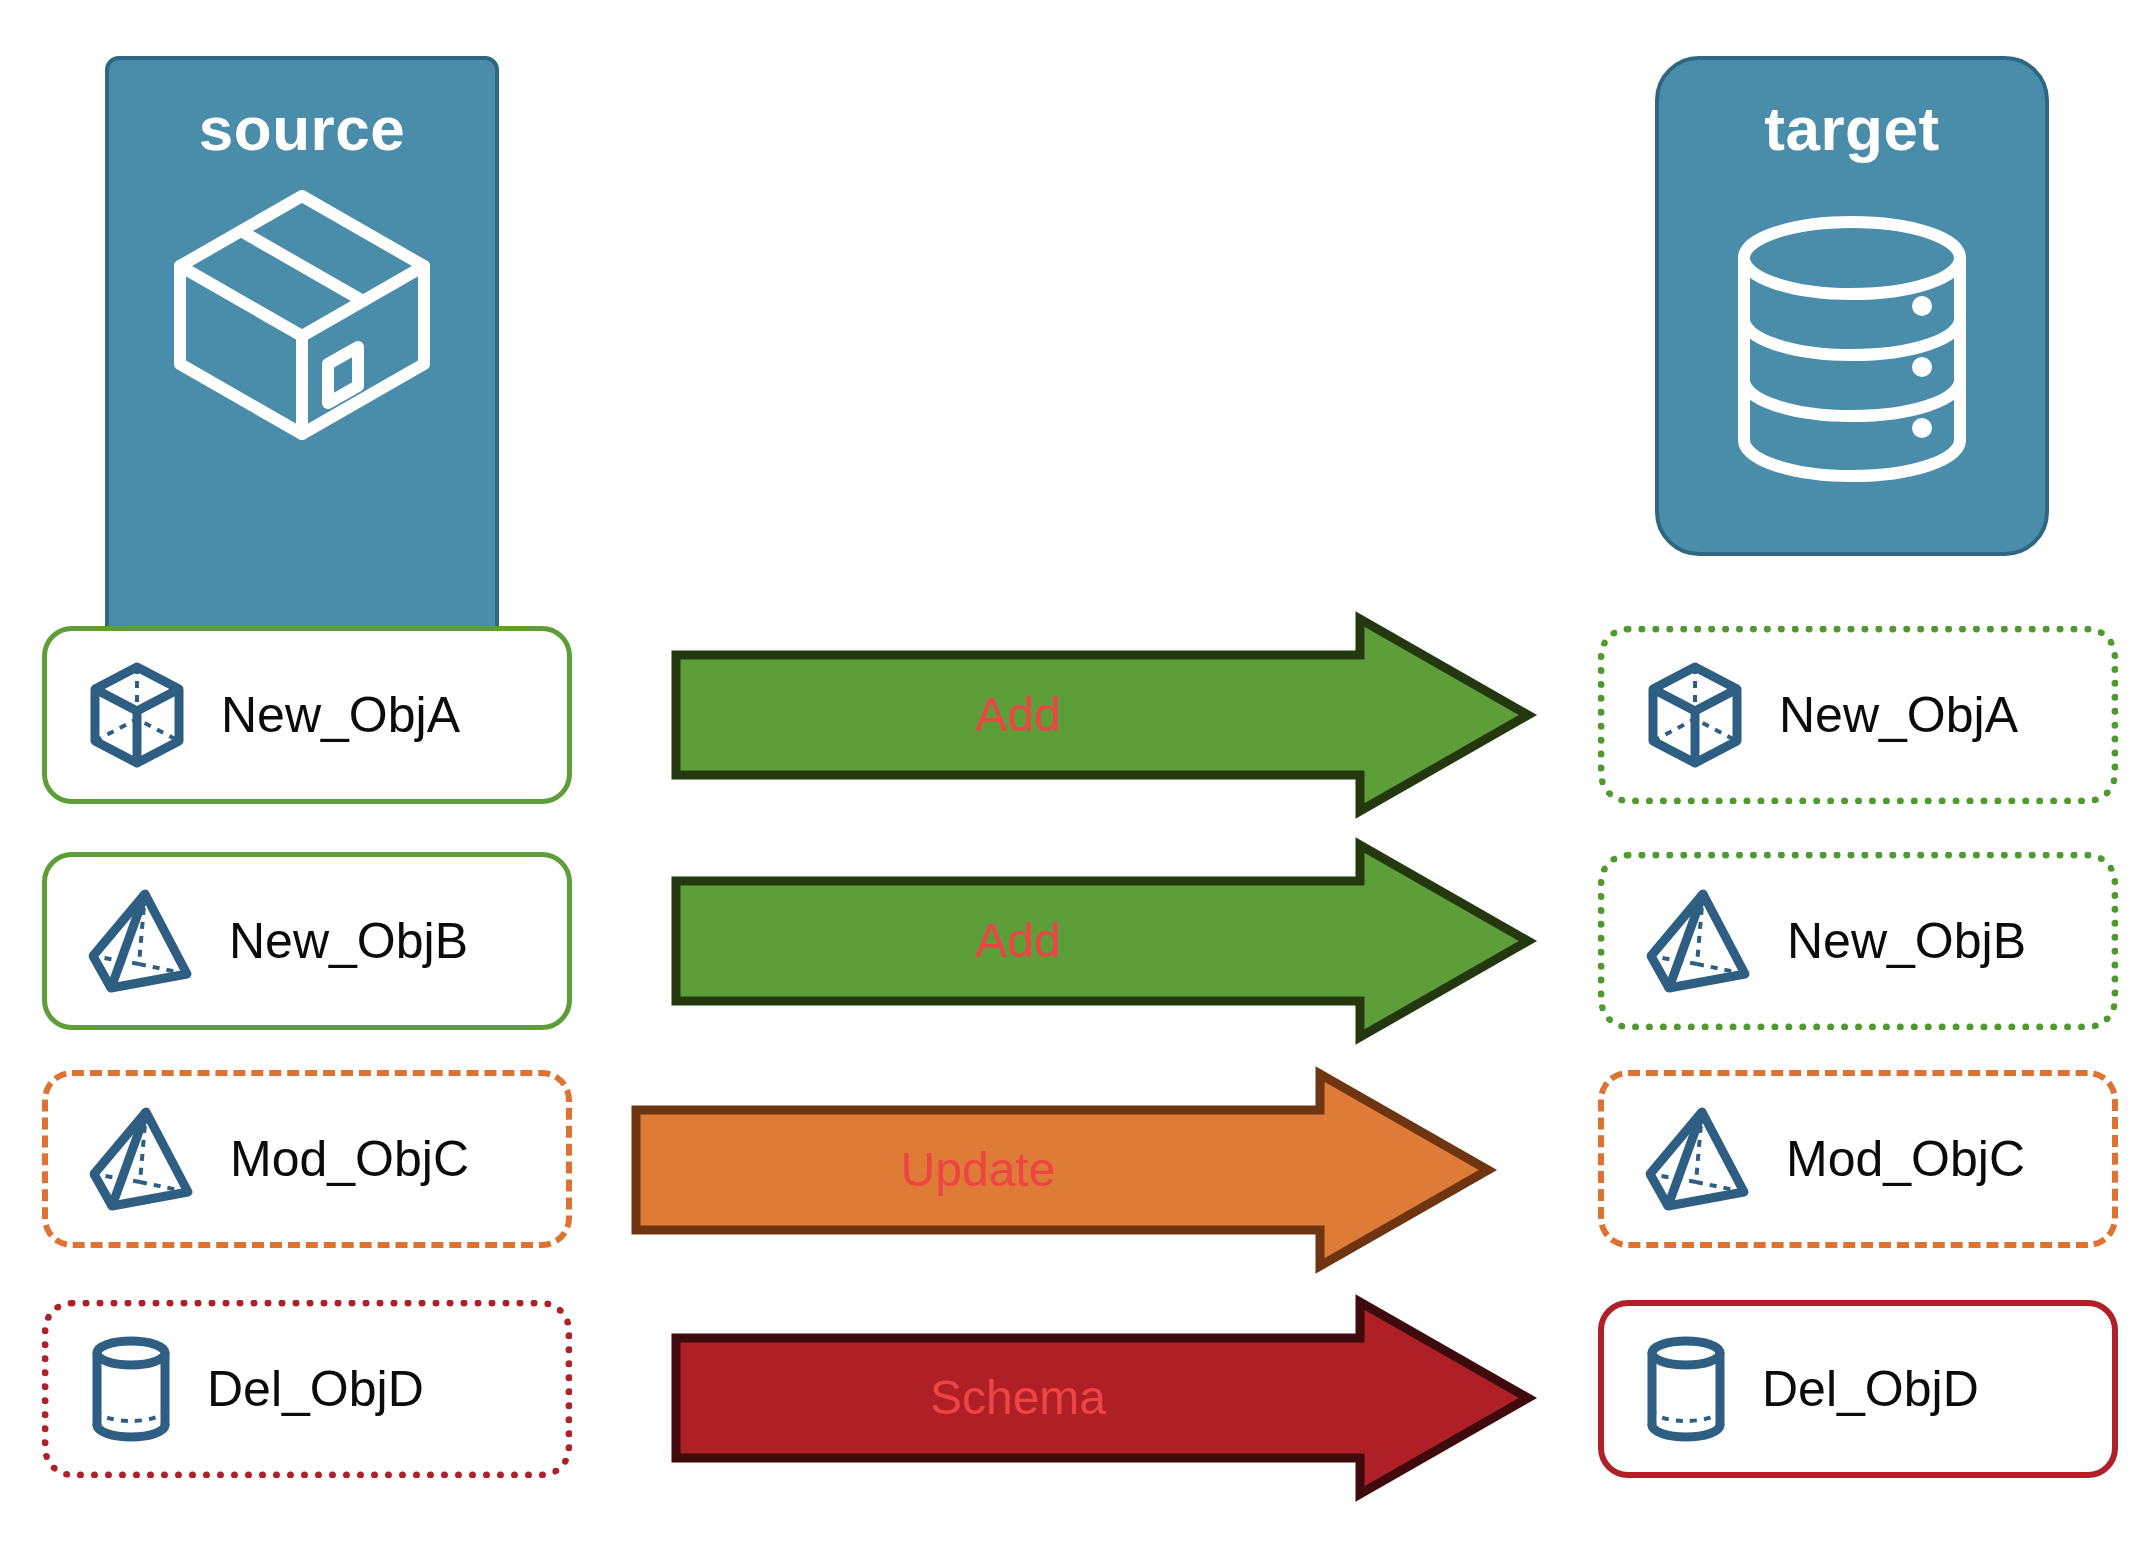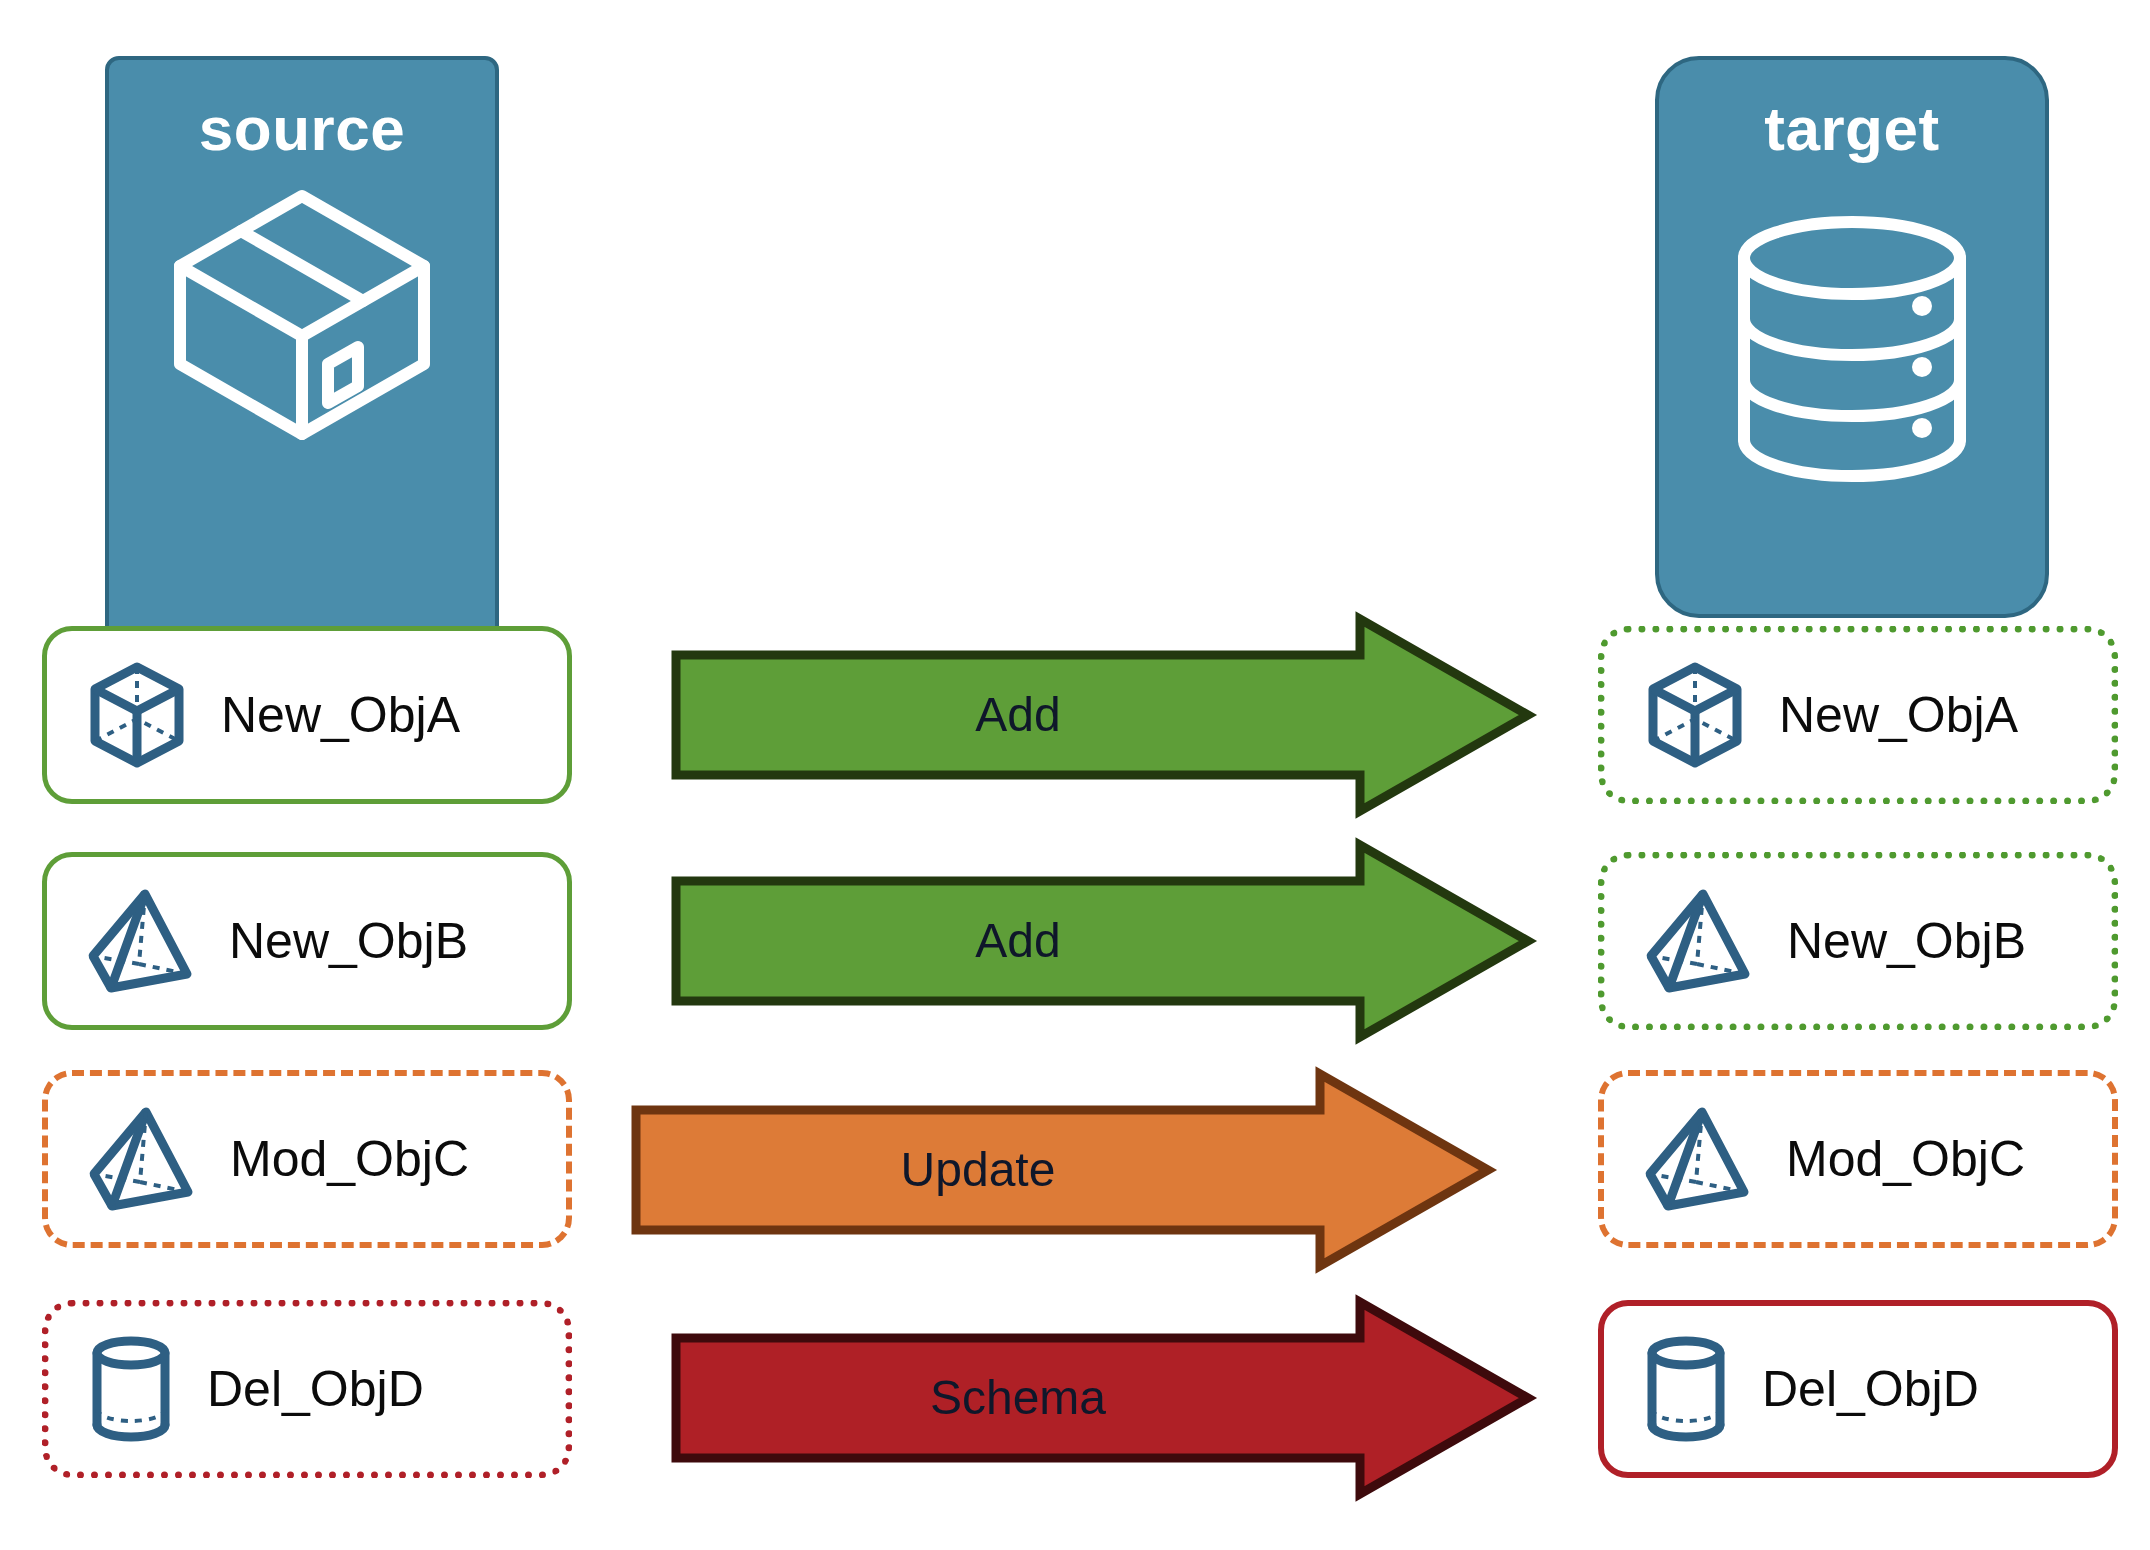--- a/index.html
+++ b/index.html
@@ -18,21 +18,21 @@
     display:flex;flex-direction:column;align-items:center;
   }
   .endpoint-title{
     color:#ffffff;font-weight:bold;font-size:62px;
     margin-top:38px;letter-spacing:.5px;line-height:1;
   }
   .endpoint-icon{
     margin-top:18px;
   }
   #source-panel{left:105px;top:56px;width:394px;height:636px;border-radius:14px;}
-  #target-panel{left:1655px;top:56px;width:394px;height:562px;gap:36px;}
+  #target-panel{left:1655px;top:56px;width:394px;height:500px;gap:36px;}
 
   
   #schema-arrow{
     position:absolute;left:548px;top:190px;width:1090px;height:210px;
   }
   #schema-arrow .label{
     position:absolute;left:0;top:0;width:945px;height:210px;
     display:flex;align-items:center;justify-content:center;
     color:#ffffff;font-size:47px;
   }
@@ -56,21 +56,21 @@
   .b-red-dotted{border:7px dotted #B02028;}
   .b-red-solid{border:6px solid #B02028;}
 
   .src-box{left:42px;width:530px;}
   .tgt-box{left:1598px;width:520px;}
 
   .flow-arrow{position:absolute;}
   .flow-arrow .flabel{
     position:absolute;left:0;top:0;
     display:flex;align-items:center;justify-content:center;
-    color:#0f172a;font-size:48px;line-height:1;
+    color:#ef4444;font-size:48px;line-height:1;
   }
 
   svg{display:block;overflow:visible;}
 </style>
 </head>
 <body>
 
 <div class="stage">
 
   <div class="endpoint" id="source-panel">

